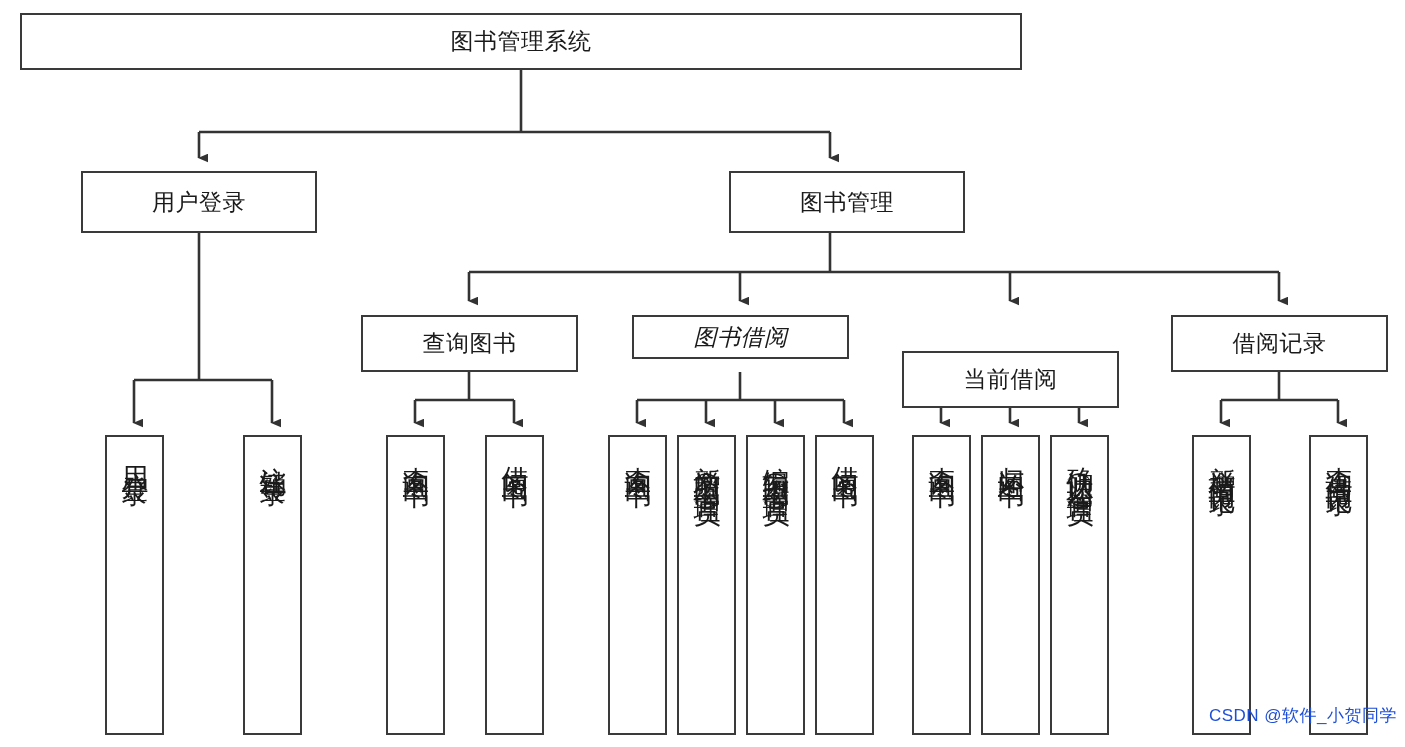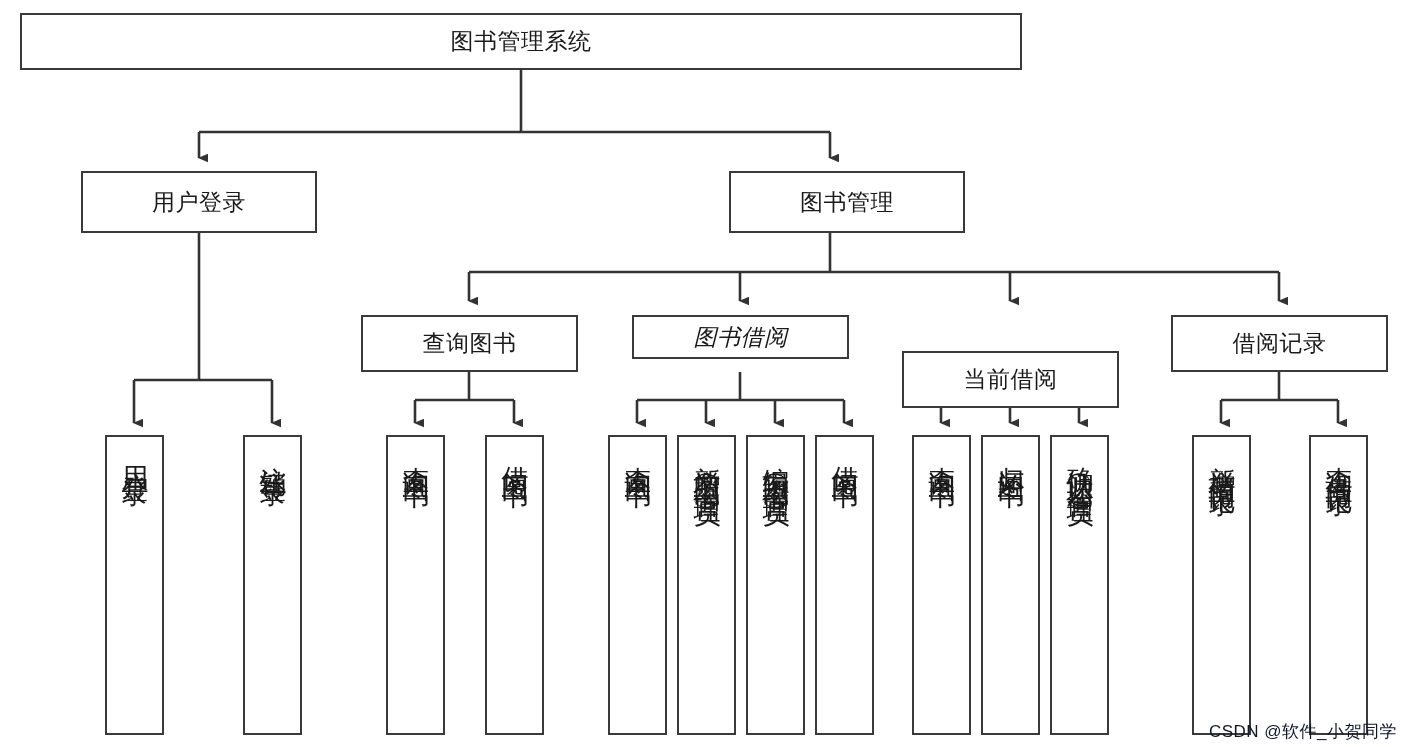--- a/index.html
+++ b/index.html
@@ -55,23 +55,23 @@
     writing-mode: vertical-rl;
     text-orientation: upright;
     font-size: 27px;
     line-height: 1.0;
     letter-spacing: 5px;
     white-space: pre;
   }
   #watermark {
     position: absolute;
     right: 8px;
-    bottom: 4px;
+    bottom: 20px;
     font-size: 17px;
-    color: #0f172a;
+    color: #1d4ed8;
     letter-spacing: 0.5px;
     white-space: nowrap;
     user-select: none;
   }
 </style>
 </head>
 <body>
 
 <div id="diagram-root">
 

